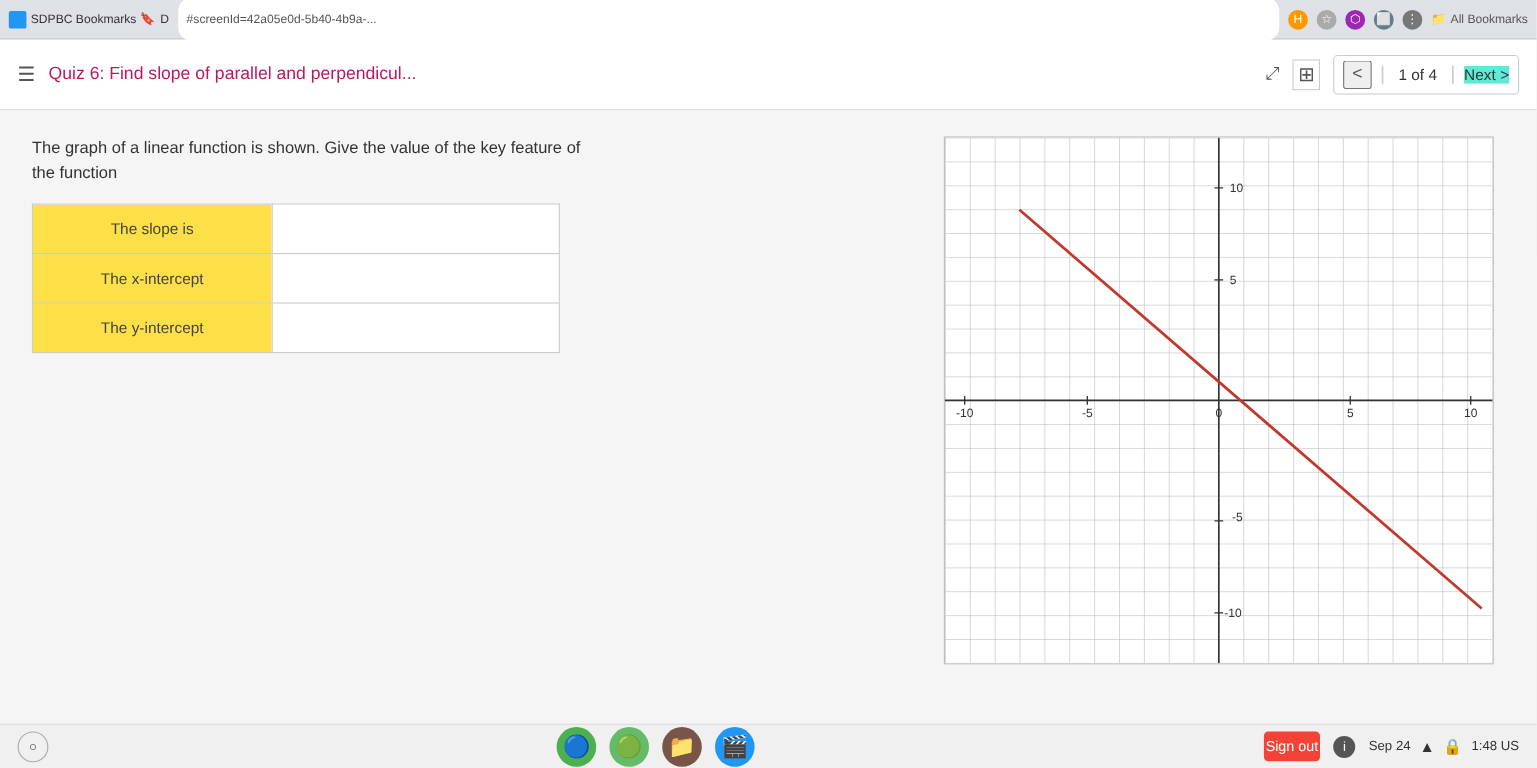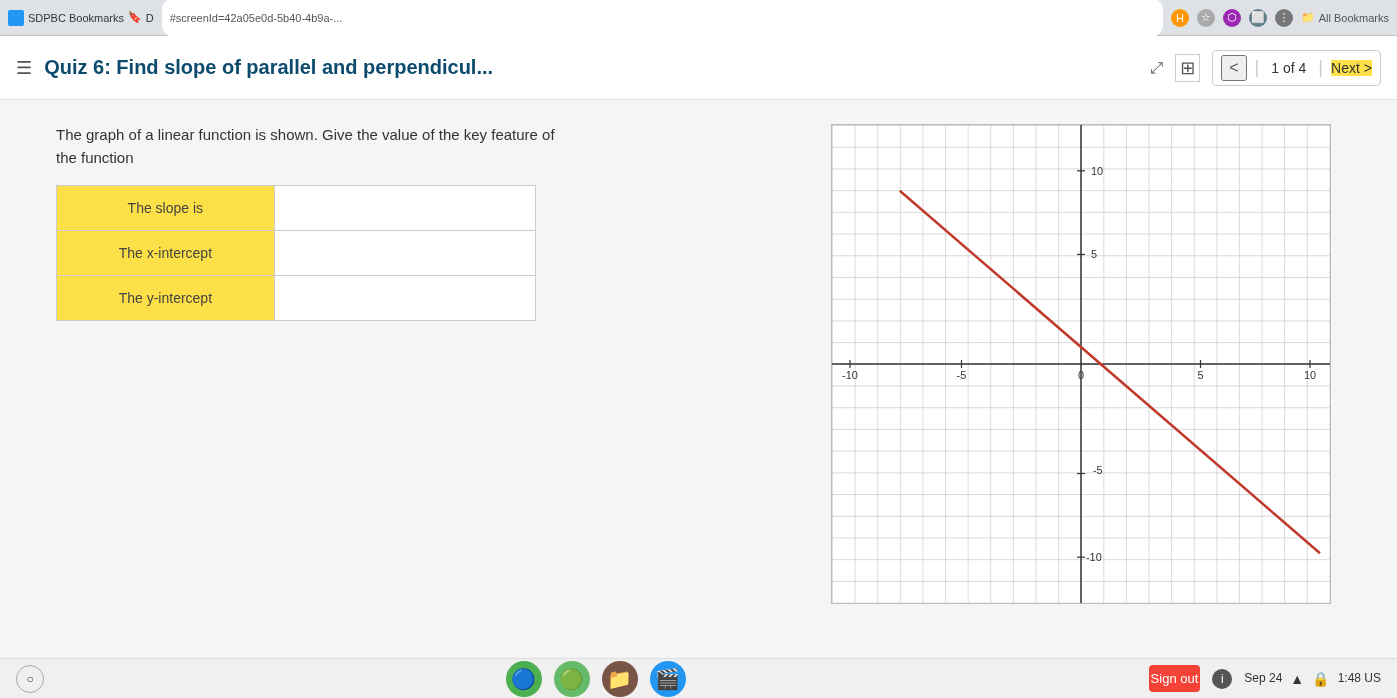--- a/index.html
+++ b/index.html
@@ -74,23 +74,23 @@
       position: relative;
     }
     .menu-icon {
       font-size: 18px;
       color: #555;
       margin-right: 12px;
       cursor: pointer;
     }
     .header-title-area { flex: 1; }
     .header-title {
-      font-size: 20px;
-      font-weight: 700;
-      color: #0c4a6e;
+      font-size: 16px;
+      font-weight: 400;
+      color: #be185d;
     }
     .header-subtitle {
       font-size: 13px;
       color: #666;
     }
     .header-actions {
       display: flex;
       align-items: center;
       gap: 12px;
     }
@@ -115,38 +115,38 @@
       color: #555;
       cursor: pointer;
       padding: 2px 6px;
     }
     .nav-count {
       font-size: 14px;
       color: #333;
       padding: 0 4px;
     }
     .next-btn {
-      background: #fde047;
+      background: #5eead4;
       border: none;
       font-size: 14px;
       color: #333;
       cursor: pointer;
       display: flex; align-items: center; gap: 4px;
     }
     .nav-divider {
       color: #ccc;
       font-size: 18px;
     }
 
     
     .main-content {
       background: #f5f5f5;
       height: calc(698px - 36px - 64px - 40px);
       display: flex;
-      padding: 24px 56px;
+      padding: 24px 29px;
       gap: 24px;
       overflow: hidden;
     }
 
     
     .left-panel {
       flex: 1;
       display: flex;
       flex-direction: column;
       gap: 16px;

